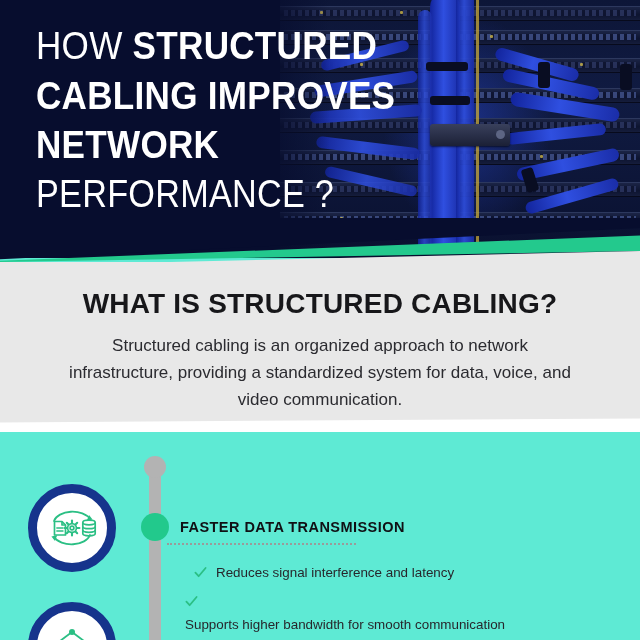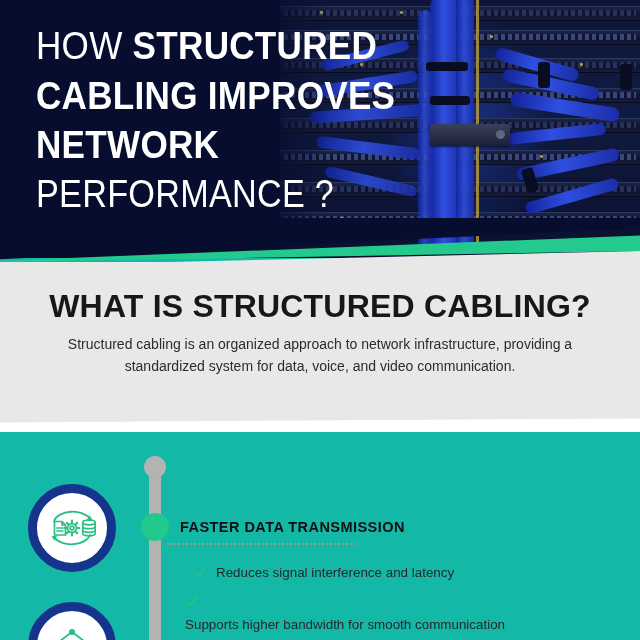--- a/index.html
+++ b/index.html
@@ -2,21 +2,21 @@
 <html><head>
 <meta charset="utf-8">
 <style>
   html,body{margin:0;padding:0;}
   body{
     width:640px;height:640px;overflow:hidden;
     font-family:"Liberation Sans", sans-serif;
     background:#ffffff;
     position:relative;
   }
-  #page{position:relative;width:640px;height:640px;overflow:hidden;background:#14b8a6;}
+  #page{position:relative;width:640px;height:640px;overflow:hidden;background:#5eead4;}
 
   
   .hero{position:absolute;left:0;top:0;width:640px;height:258px;overflow:hidden;background:#070d2e;}
   .hero-photo{position:absolute;right:0;top:0;width:360px;height:252px;overflow:hidden;background:#0c1430;}
   .rack{position:absolute;inset:0;
     background:
       radial-gradient(ellipse 120px 160px at 52% 50%, rgba(36,64,190,.55), rgba(10,16,50,0) 70%),
       linear-gradient(180deg,#0d1638 0%,#101b42 40%,#0a1130 100%);
   }
   
@@ -53,23 +53,23 @@
   .navy-wedge{position:absolute;left:0;top:218px;width:640px;height:42px;background:#070d2e;
     clip-path:polygon(0 0,640px 0,640px 24%,0 98%);}
   .gray-top-wedge{position:absolute;left:0;top:236px;width:640px;height:34px;background:#e8e8e8;
     clip-path:polygon(0 100%,640px 100%,640px 44%,0 88%);}
 
   
   .gray-band{position:absolute;left:0;top:262px;width:640px;height:162px;background:#e8e8e8;}
   .gray-bottom{position:absolute;left:0;top:412px;width:640px;height:20px;background:#ffffff;
     clip-path:polygon(0 52%,640px 32%,640px 100%,0 100%);}
   .s2-title{position:absolute;left:0;top:288px;width:640px;text-align:center;
-    font-size:32px;font-weight:700;color:#17171a;letter-spacing:.2px;}
+    font-size:28px;font-weight:700;color:#17171a;letter-spacing:.2px;}
   .s2-body{position:absolute;left:62px;top:333px;width:516px;text-align:center;
-    font-size:14px;line-height:1.58;color:#2b2b30;font-weight:400;}
+    font-size:17px;line-height:1.58;color:#2b2b30;font-weight:400;}
 
   
   .tl-line{position:absolute;left:149px;top:460px;width:12px;height:180px;background:#b3b3b3;}
   .tl-cap{position:absolute;left:144px;top:456px;width:22px;height:22px;border-radius:50%;background:#b3b3b3;}
   .tl-dot{position:absolute;left:141px;top:513px;width:28px;height:28px;border-radius:50%;background:#22c98c;}
 
   .badge{position:absolute;width:88px;height:88px;border-radius:50%;
     border:9px solid #16348c;background:#fff;box-sizing:border-box;}
   .badge1{left:28px;top:484px;}
   .badge2{left:28px;top:602px;}

